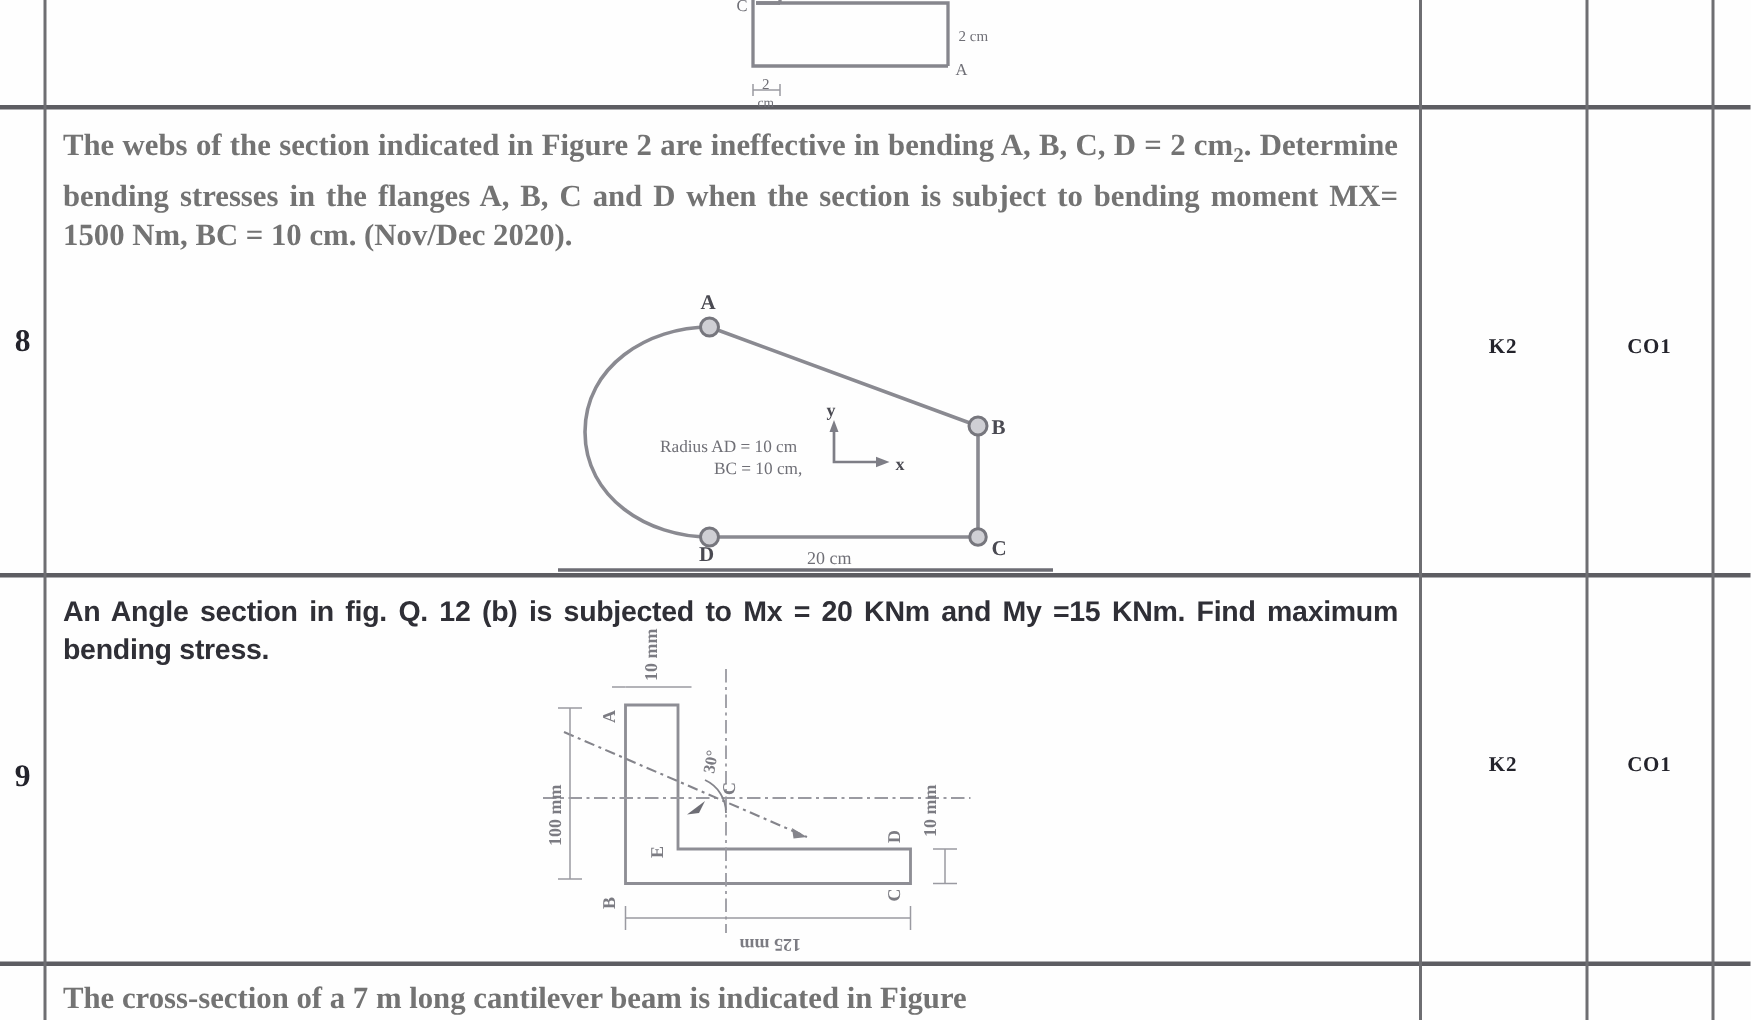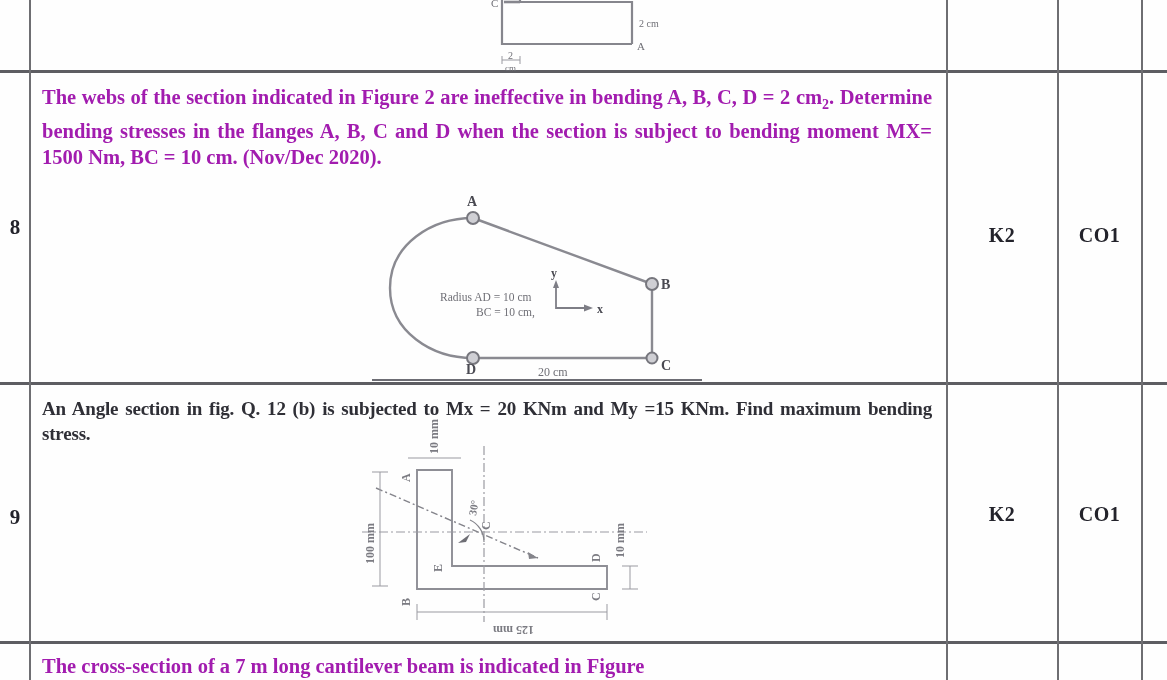--- a/index.html
+++ b/index.html
@@ -39,41 +39,41 @@
     left: 0;
     width: 30px;
     text-align: center;
     font-size: 21px;
     font-weight: bold;
     color: #23232b;
   }
   .kcell, .cocell {
     position: absolute;
     text-align: center;
-    font-size: 20px;
+    font-size: 14px;
     font-weight: bold;
     color: #23232b;
     letter-spacing: .5px;
   }
 
   .qtext {
     position: absolute;
     left: 42px;
     width: 890px;
     font-size: 20.5px;
     line-height: 26px;
     text-align: justify;
-    color: #a21caf;
+    color: #737373;
   }
   .qtext.serif {
     font-family: "Liberation Serif", serif;
     font-weight: bold;
   }
   .qtext.sans {
-    font-family: Liberation Serif, serif;
+    font-family: Liberation Sans, sans-serif;
     font-weight: bold;
     font-size: 19px;
     line-height: 25px;
     letter-spacing: -0.2px;
     color: #2f2f36;
   }
   .sub {
     font-size: 14px;
     vertical-align: sub;
   }

